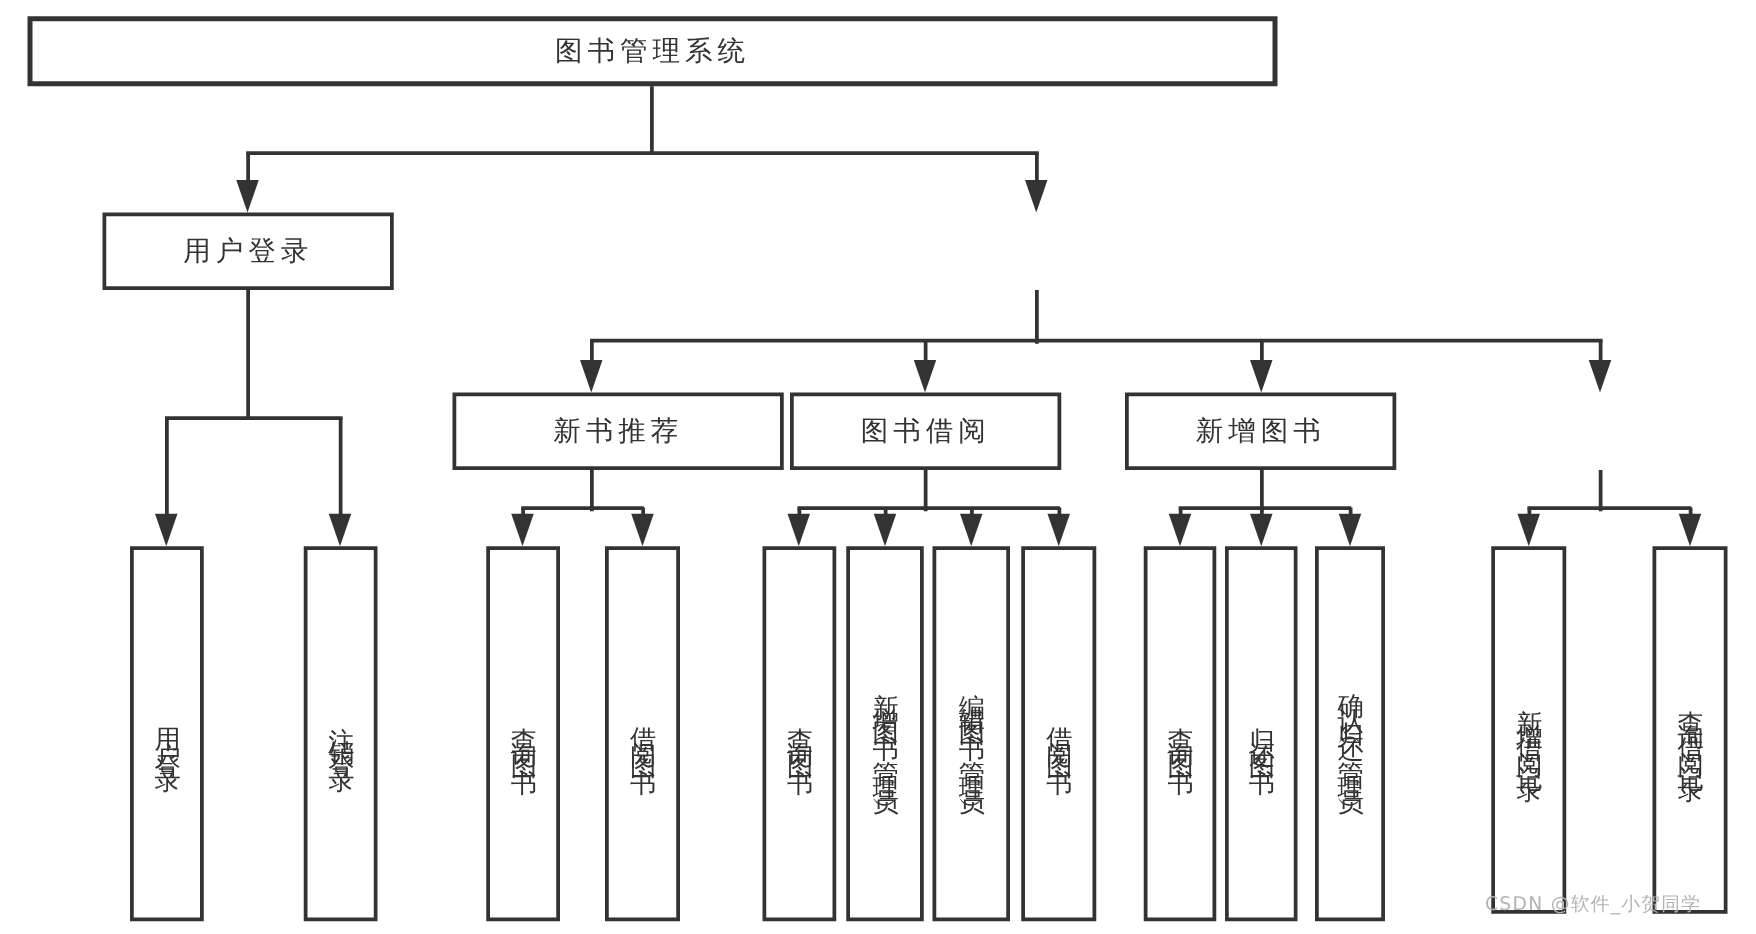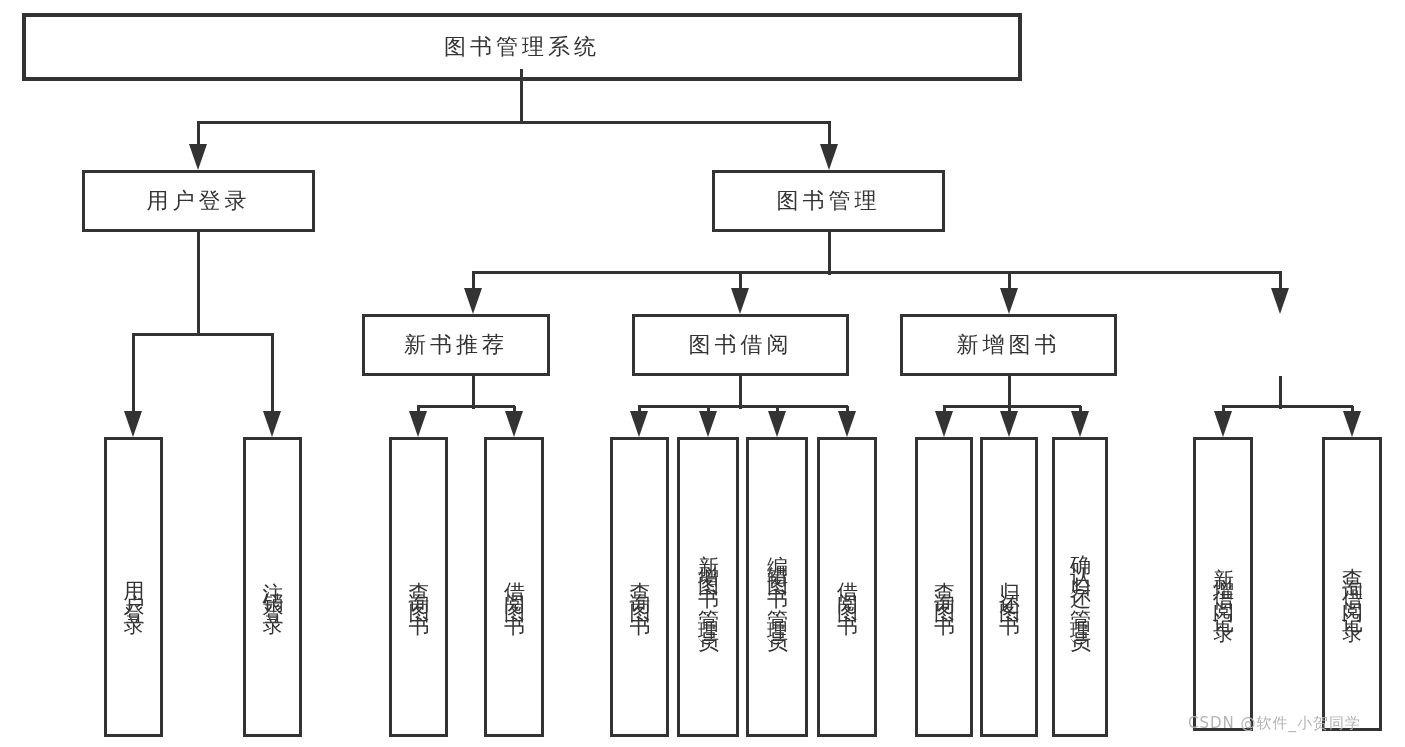--- a/index.html
+++ b/index.html
@@ -33,32 +33,29 @@
     position:absolute;left:1188px;top:714px;
     font-size:15px;letter-spacing:1px;white-space:nowrap;
     color:var(--wm,#b3b3b3);z-index:5;
   }
 </style>
 </head>
 <body style="background: rgb(255, 255, 255);">
 
 <div id="diagram">
 
-  <div class="hbox root" style="left:22px;top:13px;width:1000px;height:68px;">
+  <div class="hbox root" style="left:22px;top:13px;width:1000px;height:56px;">
     <span>图书管理系统</span>
   </div>
 
   <div class="hbox" style="left:82px;top:170px;width:233px;height:62px;">
     <span>用户登录</span>
   </div>
-  <div class="hbox" style="left:712px;top:170px;width:233px;height:62px;">
-    <span>图书管理</span>
-  </div>
 
-  <div class="hbox" style="left:362px;top:314px;width:188px;height:62px;">
+  <div class="hbox" style="left:362px;top:314px;width:265px;height:62px;">
     <span>新书推荐</span>
   </div>
   <div class="hbox" style="left:632px;top:314px;width:217px;height:62px;">
     <span>图书借阅</span>
   </div>
   <div class="hbox" style="left:900px;top:314px;width:217px;height:62px;">
     <span>新增图书</span>
   </div>
 
   <div class="vbox" style="left:104px;top:437px;width:59px;height:300px;">

